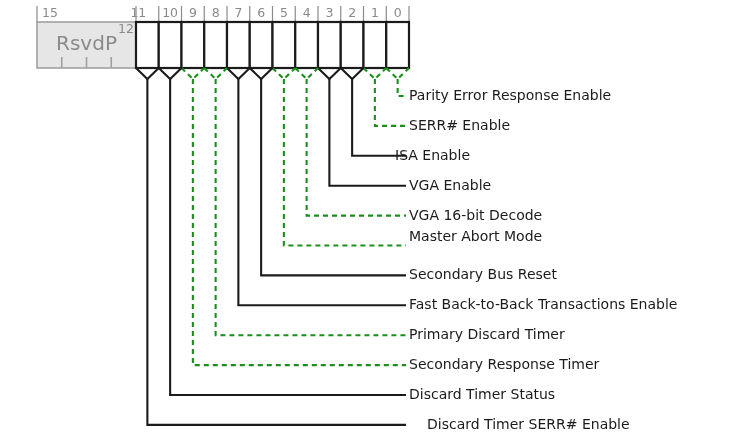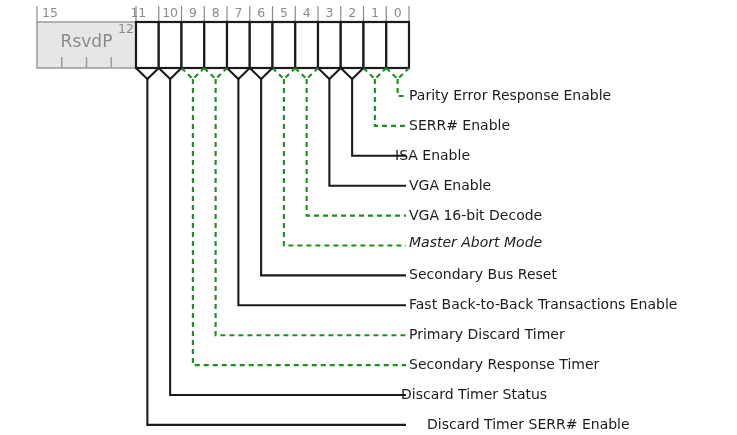--- a/index.html
+++ b/index.html
@@ -3,21 +3,21 @@
 <meta charset="utf-8">
 <style>
   html,body{margin:0;padding:0;background:#ffffff;}
   body{width:737px;height:435px;overflow:hidden;
        font-family:"DejaVu Sans","Liberation Sans",sans-serif;}
   #stage{position:relative;width:737px;height:435px;background:#fff;margin-left:31px;}
   #svgroot{position:absolute;left:0;top:0;width:737px;height:435px;}
   .hdrnum{position:absolute;font-size:12.5px;color:#8a8a8a;
           font-family:"DejaVu Sans","Liberation Sans",sans-serif;
           line-height:1;white-space:nowrap;}
-  .rsvdlabel{position:absolute;font-size:17px;color:#8a8a8a;
+  .rsvdlabel{position:absolute;font-size:20px;color:#8a8a8a;
              font-family:"DejaVu Sans","Liberation Sans",sans-serif;
              white-space:nowrap;}
   .fieldlabel{position:absolute;font-size:14px;color:#1b1b1b;
               font-family:"DejaVu Sans","Liberation Sans",sans-serif;
               white-space:nowrap;line-height:1;}
 </style>
 </head>
 <body>
 
 <div id="stage">
@@ -107,22 +107,22 @@
     </div>
   <div id="rsvd-layer">
       <div class="rsvdlabel" style="left: 6px; width: 99px; text-align: center; top: 31px;">RsvdP</div>
     </div>
   <div id="label-layer">
       <div class="fieldlabel" style="left: 378px; top: 88px;">Parity Error Response Enable</div>
       <div class="fieldlabel" style="left: 378px; top: 117.9px;">SERR# Enable</div>
       <div class="fieldlabel" style="left: 364px; top: 147.8px;">ISA Enable</div>
       <div class="fieldlabel" style="left: 378px; top: 177.7px;">VGA Enable</div>
       <div class="fieldlabel" style="left: 378px; top: 207.6px;">VGA 16-bit Decode</div>
-      <div class="fieldlabel" style="left: 378px; top: 235px; font-style: italic;">Master Abort Mode</div>
+      <div class="fieldlabel" style="left: 378px; top: 229px;">Master Abort Mode</div>
       <div class="fieldlabel" style="left: 378px; top: 267.4px;">Secondary Bus Reset</div>
       <div class="fieldlabel" style="left: 378px; top: 297.3px;">Fast Back-to-Back Transactions Enable</div>
       <div class="fieldlabel" style="left: 378px; top: 327.2px;">Primary Discard Timer</div>
       <div class="fieldlabel" style="left: 378px; top: 357.1px;">Secondary Response Timer</div>
-      <div class="fieldlabel" style="left: 370px; top: 387px;">Discard Timer Status</div>
+      <div class="fieldlabel" style="left: 378px; top: 387px;">Discard Timer Status</div>
       <div class="fieldlabel" style="left: 396px; top: 416.9px;">Discard Timer SERR# Enable</div>
     </div>
 
 </div>
 
 </body></html>

